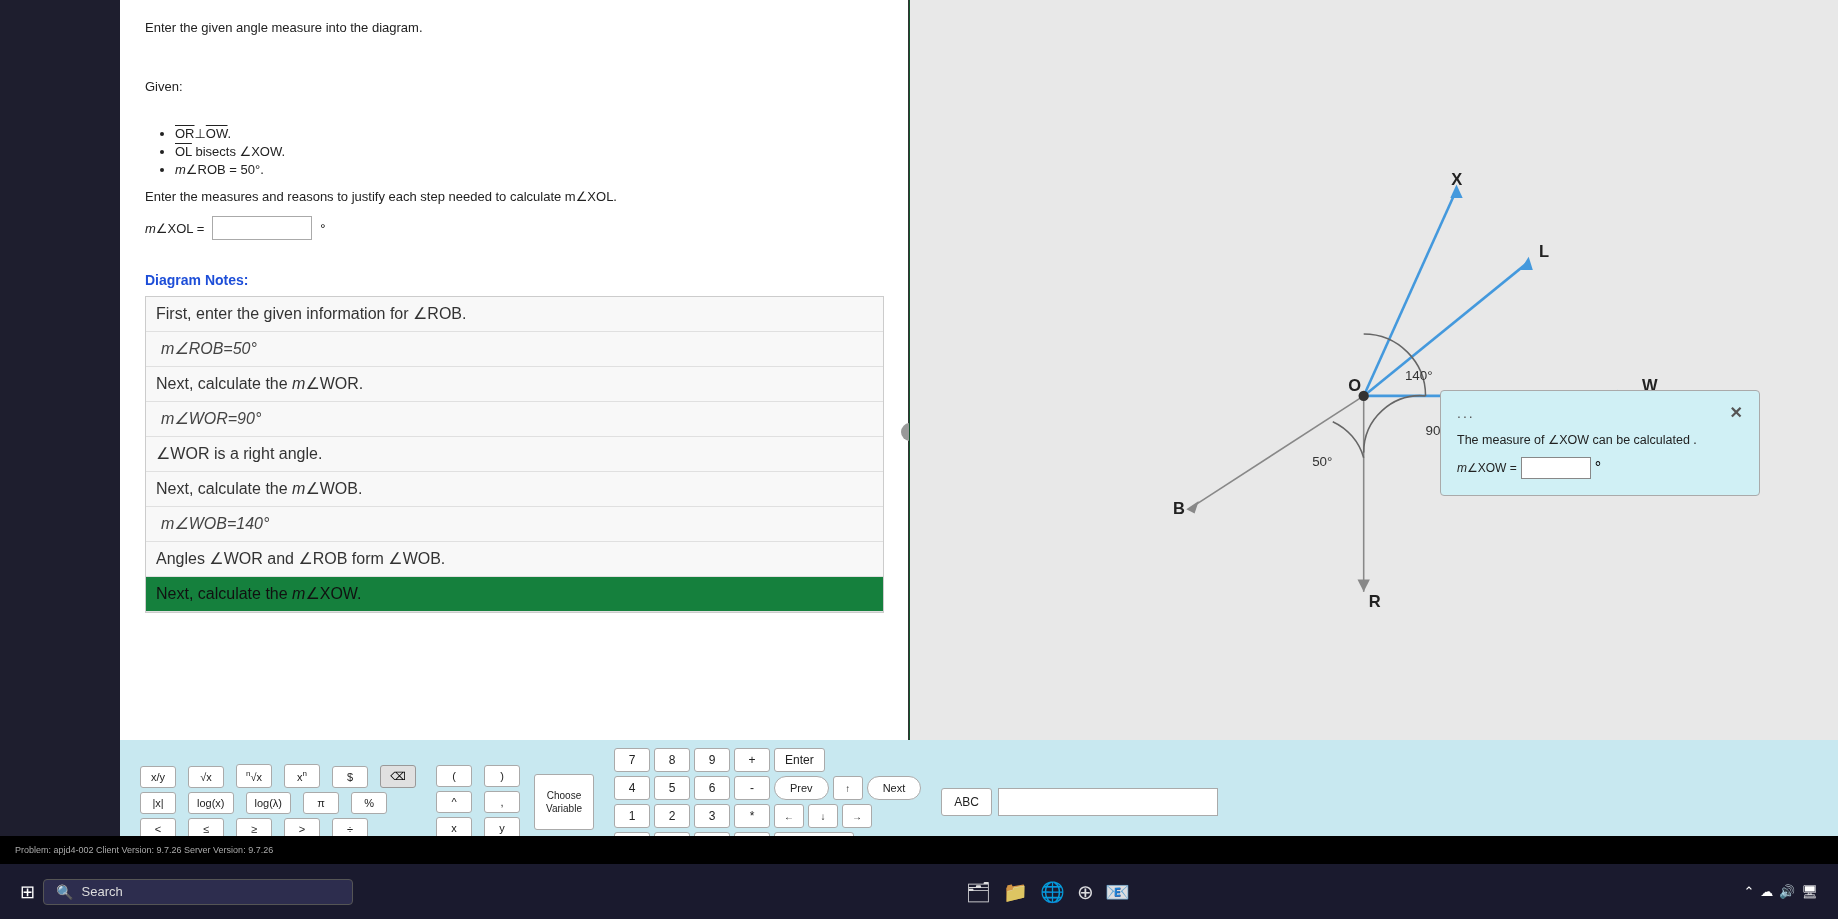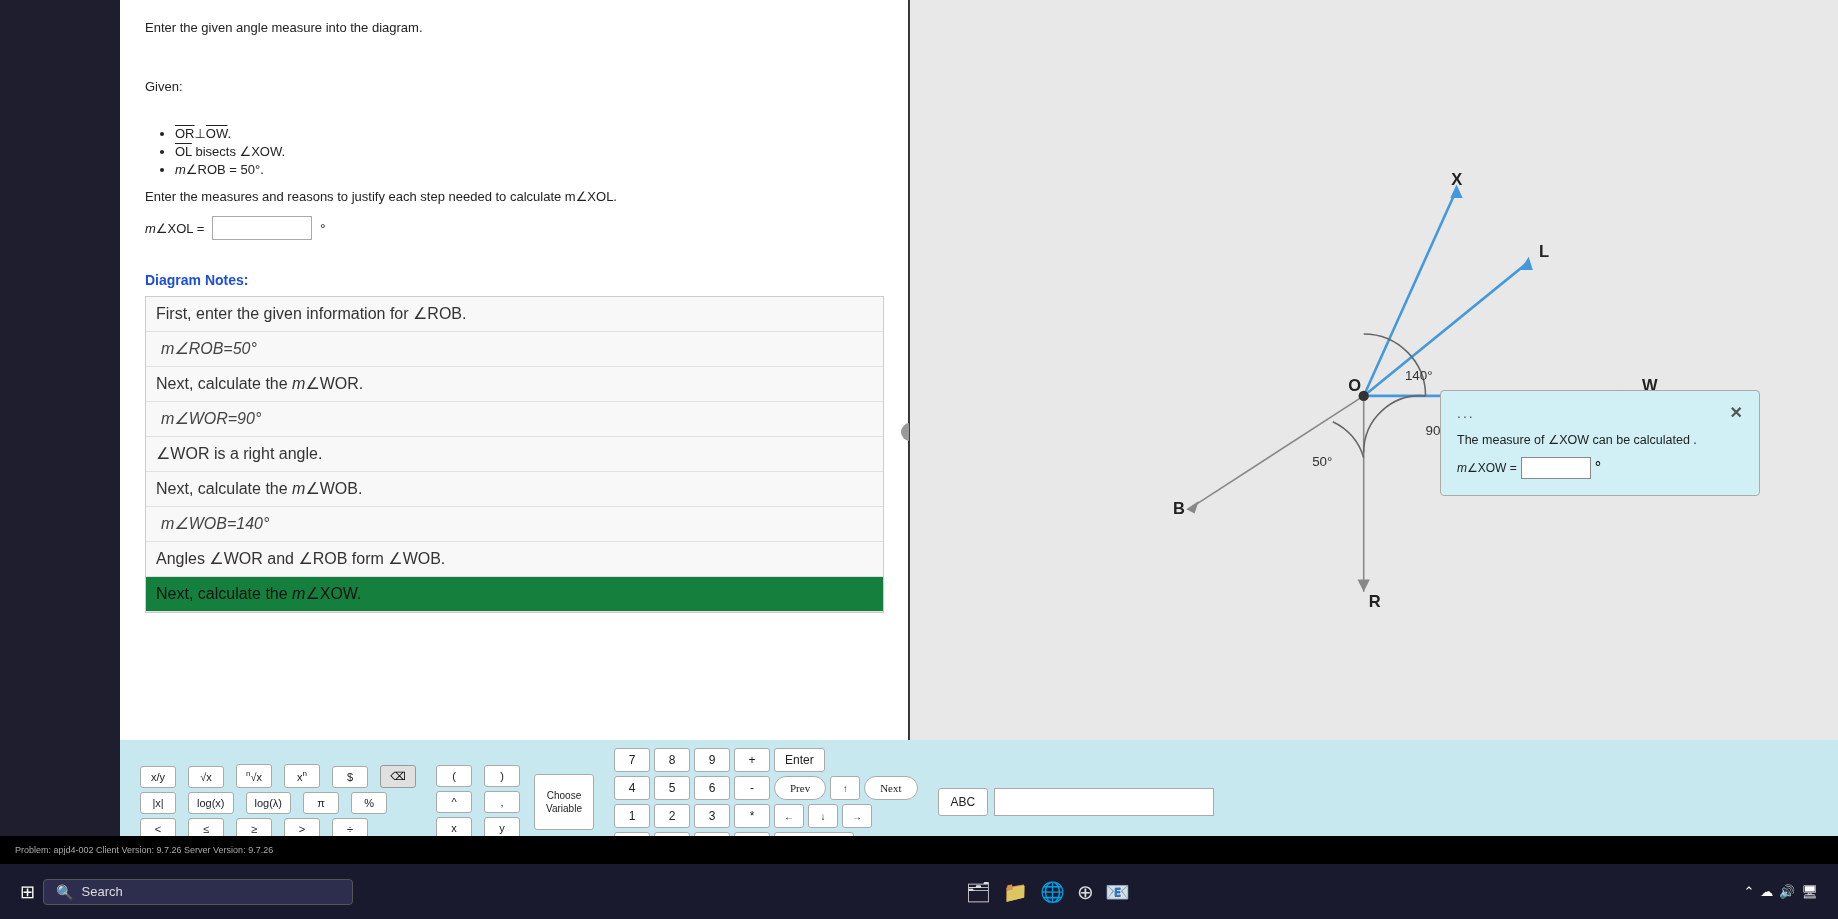--- a/index.html
+++ b/index.html
@@ -291,21 +291,20 @@
     }
 
     .prev-next-btn {
       background: white;
       border: 1px solid #aaa;
       border-radius: 12px;
       padding: 4px 15px;
       font-size: 11px;
       cursor: pointer;
       color: #222;
-      font-family: Liberation Serif, serif;
     }
 
     .arrow-btn {
       background: white;
       border: 1px solid #aaa;
       border-radius: 3px;
       padding: 4px 6px;
       font-size: 10px;
       cursor: pointer;
       color: #222;

